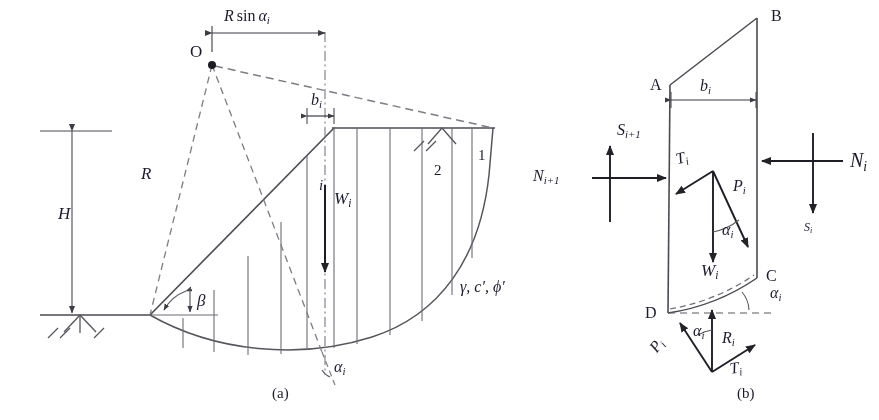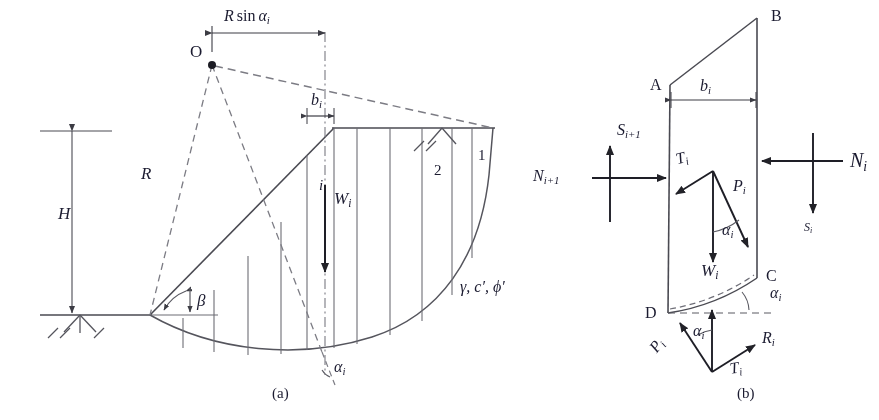--- a/index.html
+++ b/index.html
@@ -213,21 +213,21 @@
   </div>
 
   <div class="lbl" style="left:693px;top:323px;font-size:16px;">
     <span class="it">α</span><span class="sub">i</span>
   </div>
 
   <div class="lbl" style="left:651px;top:337px;font-size:16px;transform:rotate(-52deg);">
     <span class="it">P</span><span class="sub">i</span>
   </div>
 
-  <div class="lbl" style="left:722px;top:330px;font-size:16px;margin-left:40px;">
+  <div class="lbl" style="left:722px;top:330px;font-size:16px;">
     <span class="it">R</span><span class="sub">i</span>
   </div>
 
   <div class="lbl" style="left:730px;top:360px;font-size:16px;transform:rotate(-8deg);">
     <span class="it">T</span><span class="sub">i</span>
   </div>
 
   <div class="lbl cap" style="left:272px;top:386px;">(a)</div>
   <div class="lbl cap" style="left:737px;top:386px;">(b)</div>
 

